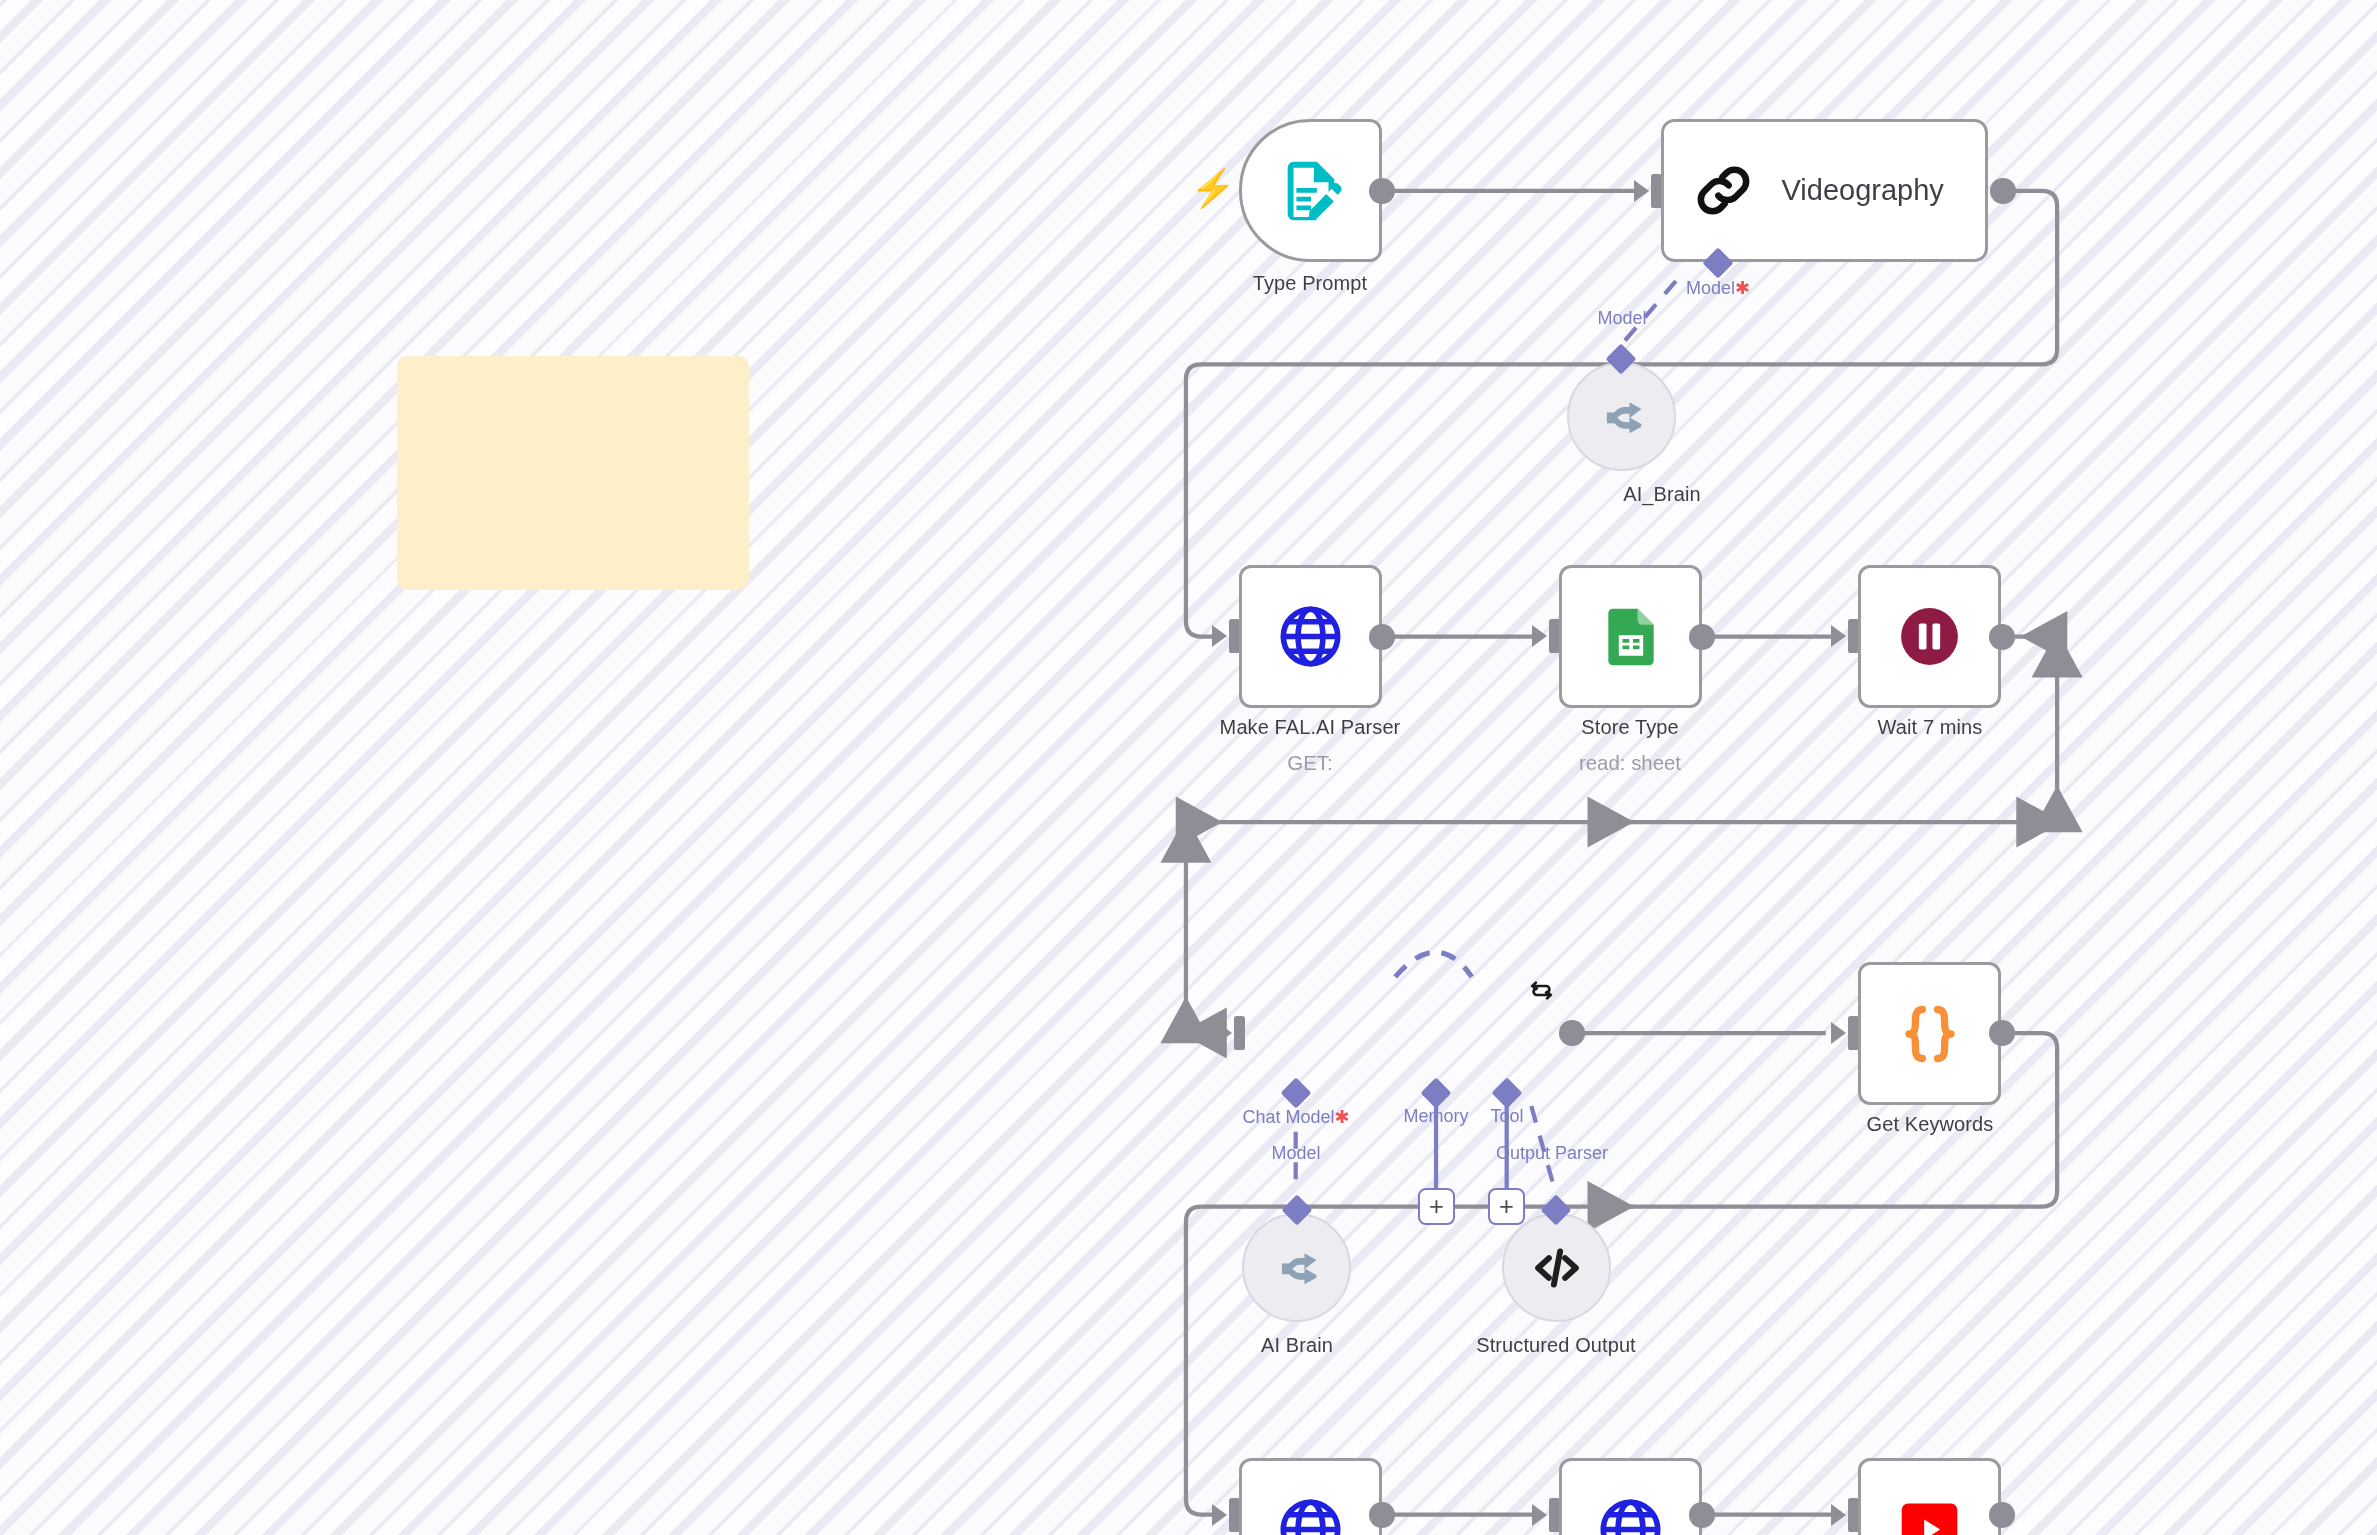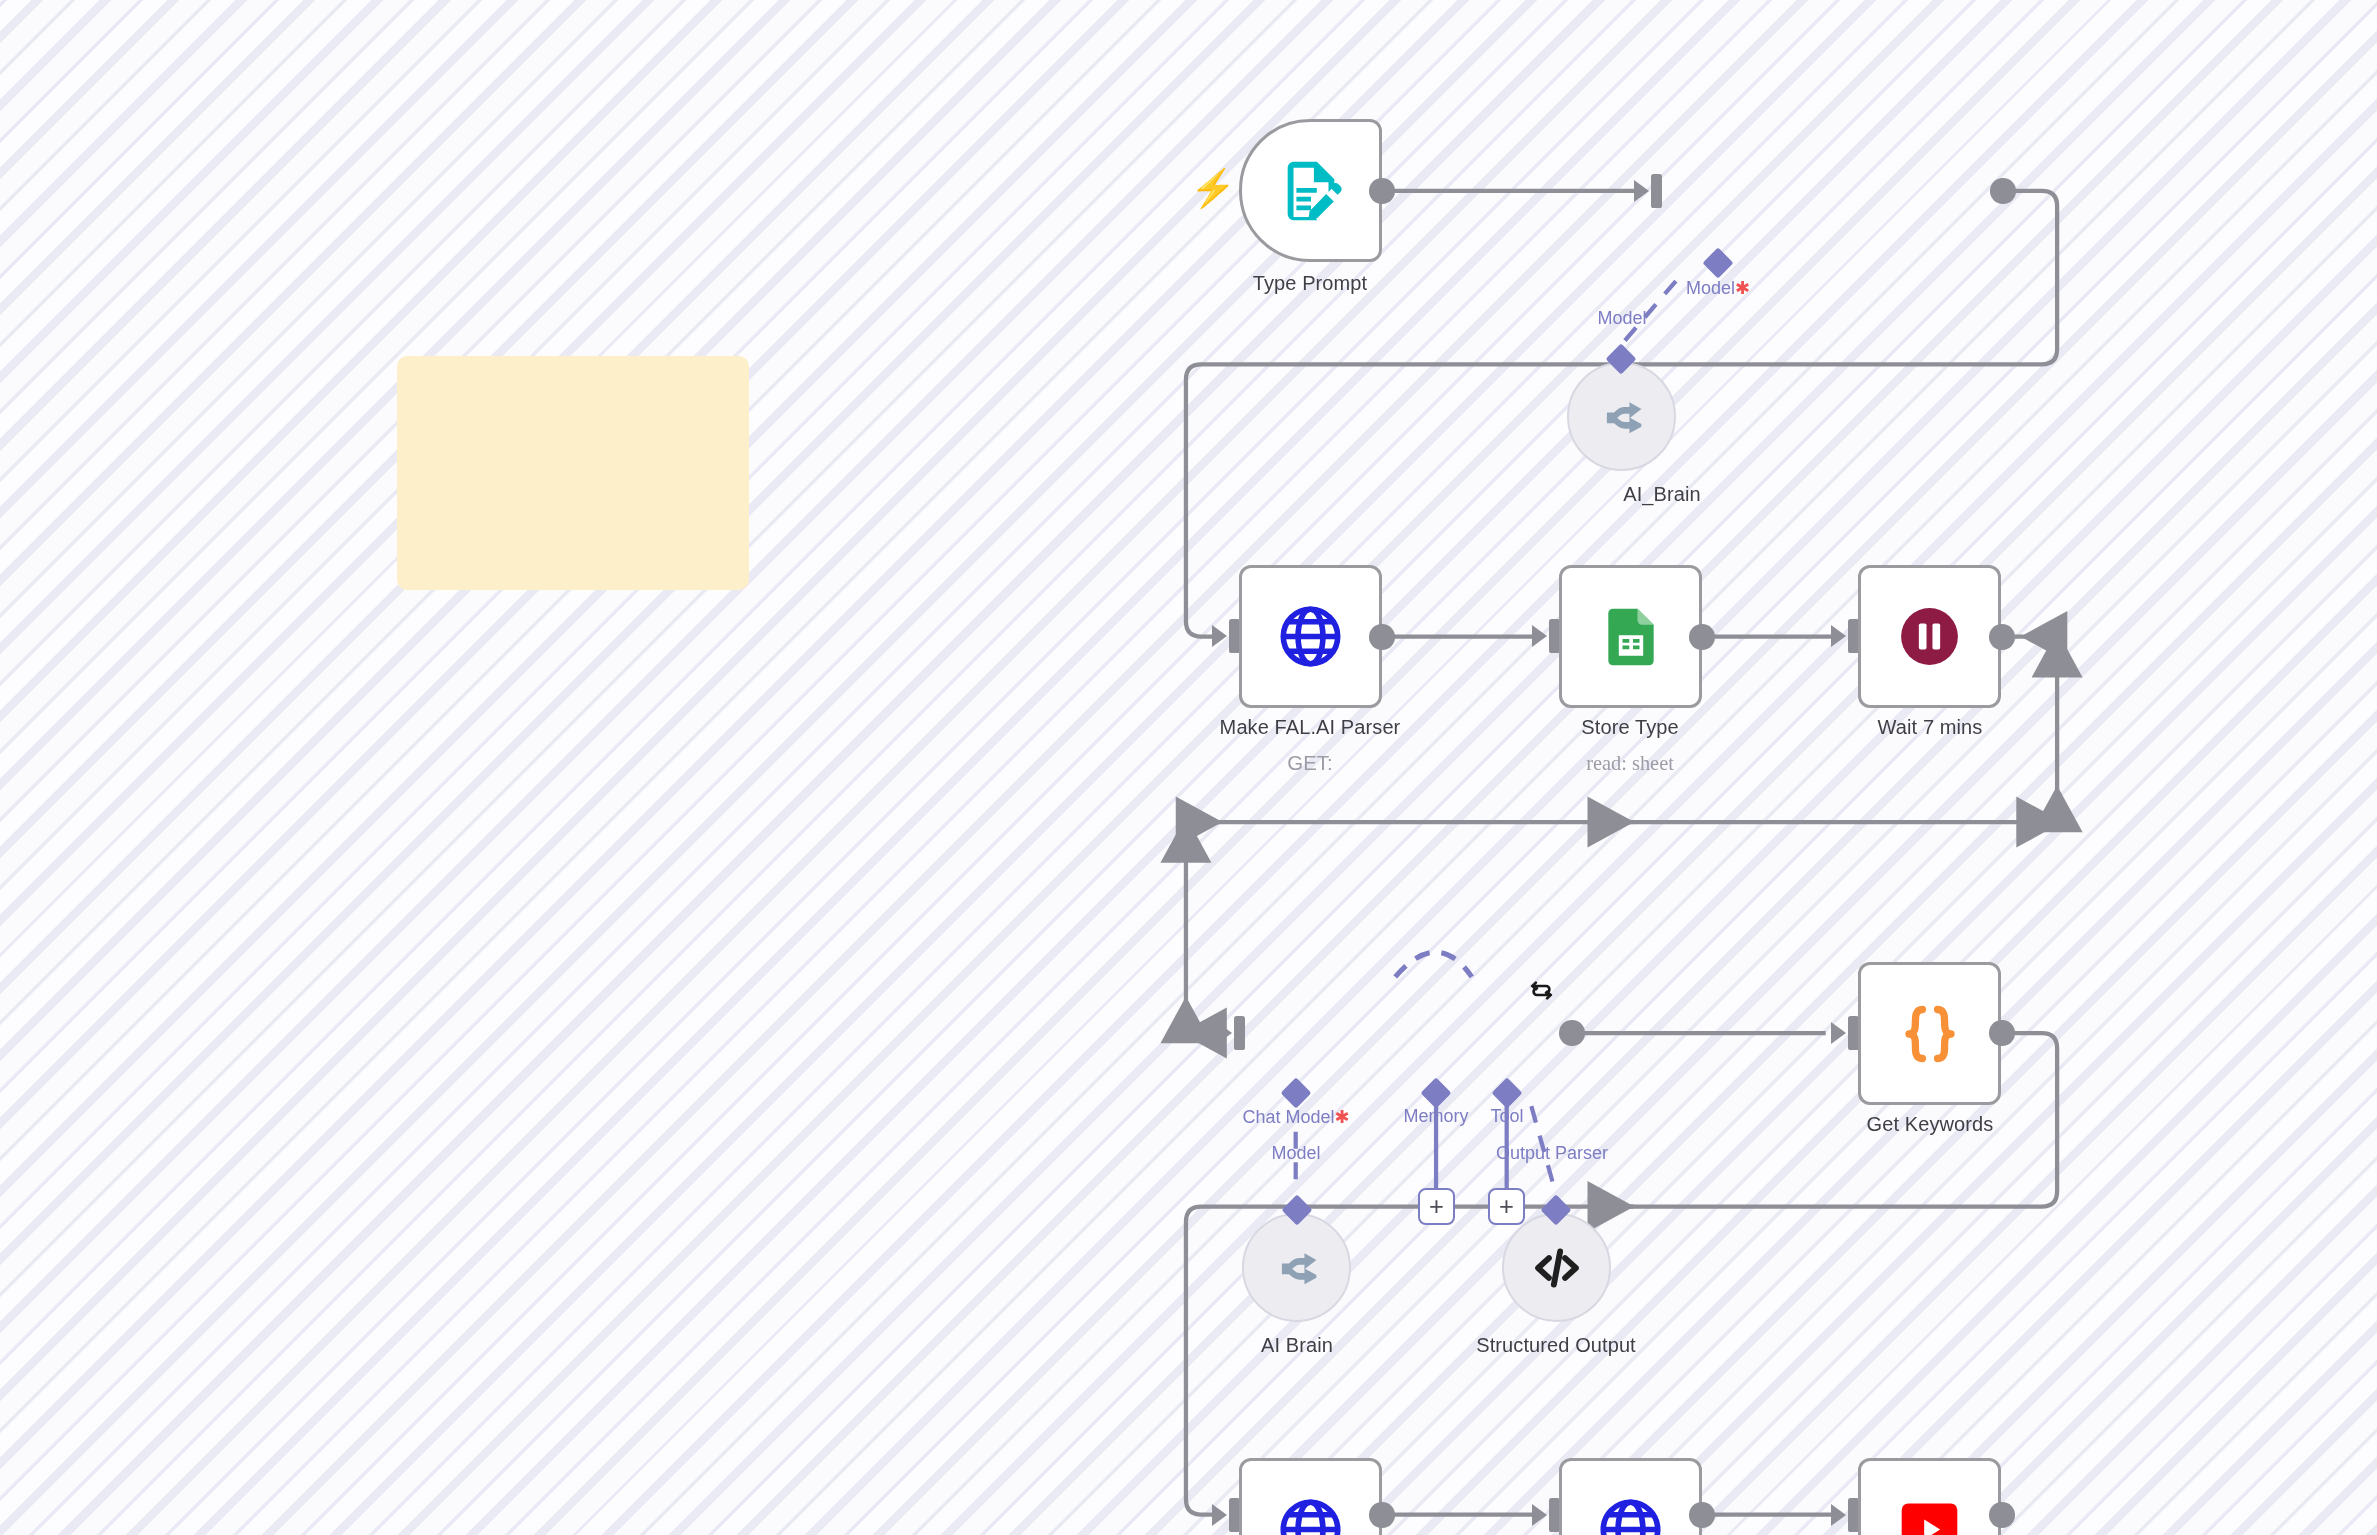--- a/index.html
+++ b/index.html
@@ -168,20 +168,29 @@
         <path d="M14 2H6a2 2 0 0 0-2 2v16a2 2 0 0 0 2 2h8.2l-1.1-1.1H6V4h7v5h5v3.3l2-2V8l-6-6z"></path>
         <path d="M7 11h7v1.6H7zM7 14h5v1.6H7zM7 17h5v1.6H7z"></path>
         <path d="M21.4 9.7a1.3 1.3 0 0 0-1.9 0l-1 1 2.6 2.6 1-1a1.3 1.3 0 0 0 0-1.9l-.7-.7zM11.5 18.9l-.4 2.9 2.9-.4 5.8-5.8-2.6-2.6-5.7 5.9z"></path>
       </svg>
     </span>
   </div>
   <div class="port-out" style="left:1369px;top:178px;"></div>
   <div class="node-title" style="left:1310px;top:272px;">Type Prompt</div>
 
   <div class="port-in" style="left:1651px;top:174px;"></div>
+  <div class="node wide" style="left:1661px;top:119px;">
+    <span>
+      <svg class="ico" width="65" height="65" viewBox="0 0 24 24" fill="none" stroke="#111111" stroke-width="2.4" stroke-linecap="round">
+        <path d="M10.1 13.9a4.3 4.3 0 0 0 6.4.4l2.6-2.6a4.3 4.3 0 1 0-6.1-6.1L11.6 7"></path>
+        <path d="M13.9 10.1a4.3 4.3 0 0 0-6.4-.4l-2.6 2.6a4.3 4.3 0 1 0 6.1 6.1L12.4 17"></path>
+      </svg>
+    </span>
+    <span class="inline-label">Videography</span>
+  </div>
   <div class="port-out" style="left:1990px;top:178px;"></div>
 
   <div class="diamond" style="left:1707px;top:252px;"></div>
   <div class="conn-label" style="left:1718px;top:277px;">
     <span>Model</span><span class="req-star">✱</span>
   </div>
 
   <div class="subnode" style="left:1567px;top:362px;">
     <span>
       <svg class="ico" width="53" height="53" viewBox="0 0 24 24" fill="#8fa2b5">
@@ -213,21 +222,21 @@
     <span>
       <svg class="ico" width="68" height="68" viewBox="0 0 24 24">
         <path d="M14.3 2H5.6C4.7 2 4 2.7 4 3.6v16.8c0 .9.7 1.6 1.6 1.6h12.8c.9 0 1.6-.7 1.6-1.6V7.7L14.3 2z" fill="#34a853"></path>
         <path d="M14.3 2v4.1c0 .9.7 1.6 1.6 1.6H20L14.3 2z" fill="#8ed19f"></path>
         <path d="M7.7 11.4h8.6v7.2H7.7v-7.2zm1.3 1.3v1.3h2.4v-1.3H9zm3.7 0v1.3H15v-1.3h-2.3zM9 15v1.3h2.4V15H9zm3.7 0v1.3H15V15h-2.3z" fill="#ffffff"></path>
       </svg>
     </span>
   </div>
   <div class="port-out" style="left:1689px;top:624px;"></div>
   <div class="node-title" style="left:1630px;top:716px;">Store Type</div>
-  <div class="node-sub" style="left:1630px;top:752px;font-family:Liberation Serif, serif;">read: sheet</div>
+  <div class="node-sub" style="left:1630px;top:752px;">read: sheet</div>
 
   <div class="port-in" style="left:1848px;top:619px;"></div>
   <div class="node square" style="left:1858px;top:565px;">
     <span>
       <svg class="ico" width="71" height="71" viewBox="0 0 24 24">
         <circle cx="12" cy="12" r="9.6" fill="#8d1b44"></circle>
         <rect x="8.4" y="7.6" width="2.6" height="8.8" rx=".6" fill="#ffffff"></rect>
         <rect x="13" y="7.6" width="2.6" height="8.8" rx=".6" fill="#ffffff"></rect>
       </svg>
     </span>

